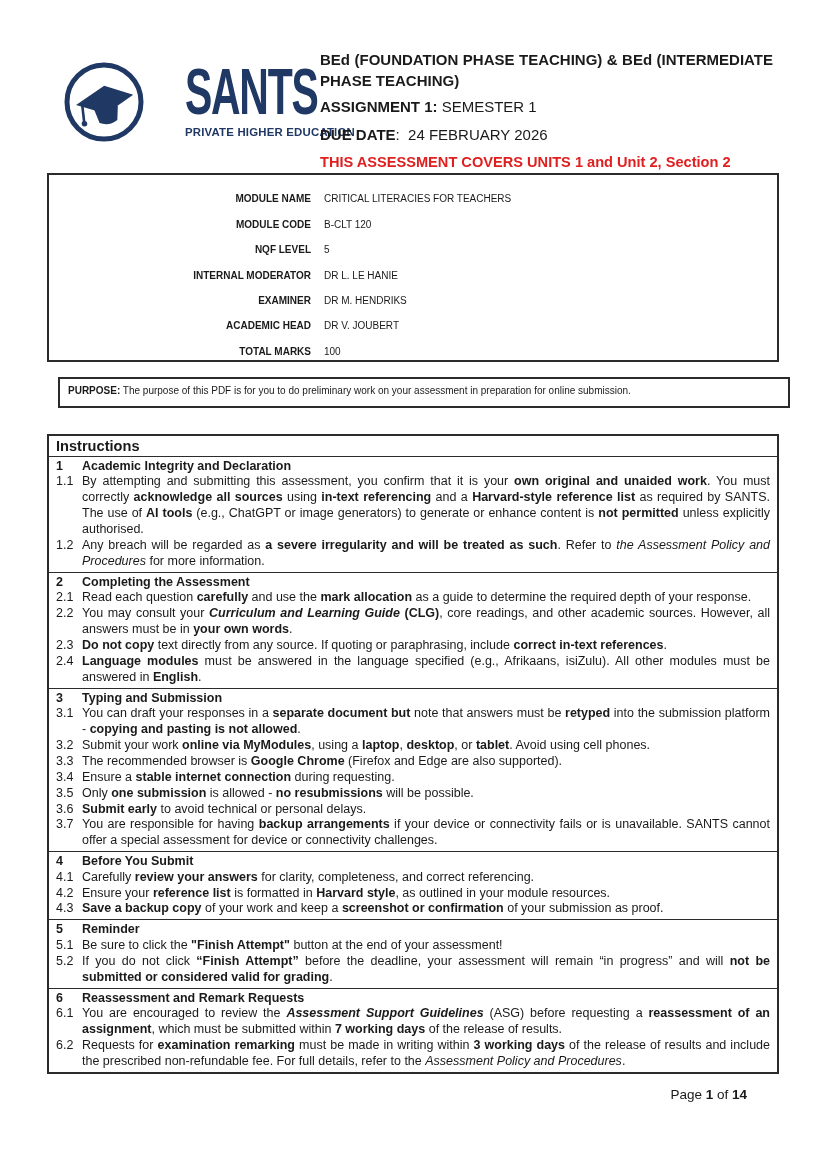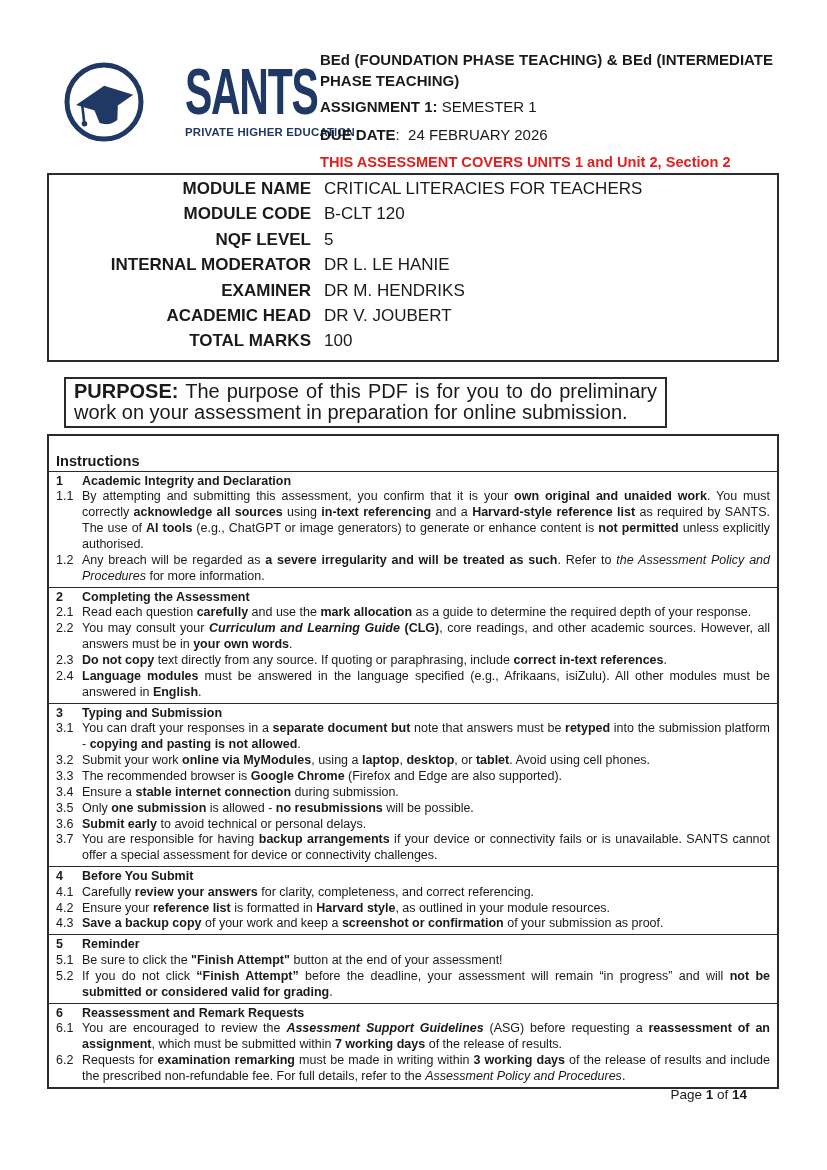--- a/index.html
+++ b/index.html
@@ -28,36 +28,36 @@
   .header-text{ position:absolute; left:320px; top:49px; width:453px; }
   .prog-title{ font-size:15px; font-weight:bold; line-height:21px; text-align:justify; }
   .assignment-line{ font-size:15px; margin-top:7px; }
   .due-line{ font-size:15px; margin-top:11px; }
   .red-notice{ font-size:14.6px; font-weight:bold; color:var(--red); margin-top:11px; white-space:nowrap; }
   
   .module-table{
     position:absolute; left:47px; top:173px; width:732px;
     border:2px solid var(--border); padding:4px 0 3px;
   }
-  .m-row{ display:flex; align-items:flex-start; height:25.4px; font-size:17px; }
+  .m-row{ display:flex; align-items:flex-end; height:25.4px; font-size:10px; }
   .m-label{ width:262px; text-align:right; font-weight:bold; flex:none; }
   .m-value{ margin-left:13px; }
   
   .purpose-box{
-    position:absolute; left:64px; top:377px; width:603px;
+    position:absolute; left:58px; top:377px; width:732px;
     border:2px solid var(--border); padding:2px 8px 4px;
-    font-size:20px; line-height:20.5px; text-align:justify;
+    font-size:10px; line-height:20.5px; text-align:justify;
   }
   
   .instructions{
     position:absolute; left:47px; top:434px; width:732px;
     border:2px solid var(--border); font-size:12.5px;
   }
   .inst-title{
-    font-size:14.6px; font-weight:bold; padding:17px 7px 2px;
+    font-size:14.6px; font-weight:bold; padding:2px 7px 2px;
     border-bottom:1px solid var(--border);
   }
   .section{ padding:1px 0 2px; border-bottom:1px solid var(--border); }
   .section:last-child{ border-bottom:none; }
   .sec-head{ display:flex; font-weight:bold; padding:0 7px; line-height:16.4px; }
   .sec-head .num{ width:26px; flex:none; }
   .item{ display:flex; padding:0 7px; }
   .item .num{ width:26px; flex:none; line-height:15.9px; }
   .item .txt{ flex:1; text-align:justify; line-height:15.9px; }
   
@@ -197,21 +197,21 @@
       <span class="txt"><span>Submit your work </span><span style="font-weight: bold;">online via MyModules</span><span>, using a </span><span style="font-weight: bold;">laptop</span><span>, </span><span style="font-weight: bold;">desktop</span><span>, or </span><span style="font-weight: bold;">tablet</span><span>. Avoid using cell phones.</span></span>
     </div>
 
     <div class="item">
       <span class="num">3.3</span>
       <span class="txt"><span>The recommended browser is </span><span style="font-weight: bold;">Google Chrome</span><span> (Firefox and Edge are also supported).</span></span>
     </div>
 
     <div class="item">
       <span class="num">3.4</span>
-      <span class="txt"><span>Ensure a </span><span style="font-weight: bold;">stable internet connection</span><span> during submission.</span></span>
+      <span class="txt"><span>Ensure a </span><span style="font-weight: bold;">stable internet connection</span><span> during requesting.</span></span>
     </div>
 
     <div class="item">
       <span class="num">3.5</span>
       <span class="txt"><span>Only </span><span style="font-weight: bold;">one submission</span><span> is allowed - </span><span style="font-weight: bold;">no resubmissions</span><span> will be possible.</span></span>
     </div>
 
     <div class="item">
       <span class="num">3.6</span>
       <span class="txt"><span style="font-weight: bold;">Submit early</span><span> to avoid technical or personal delays.</span></span>

